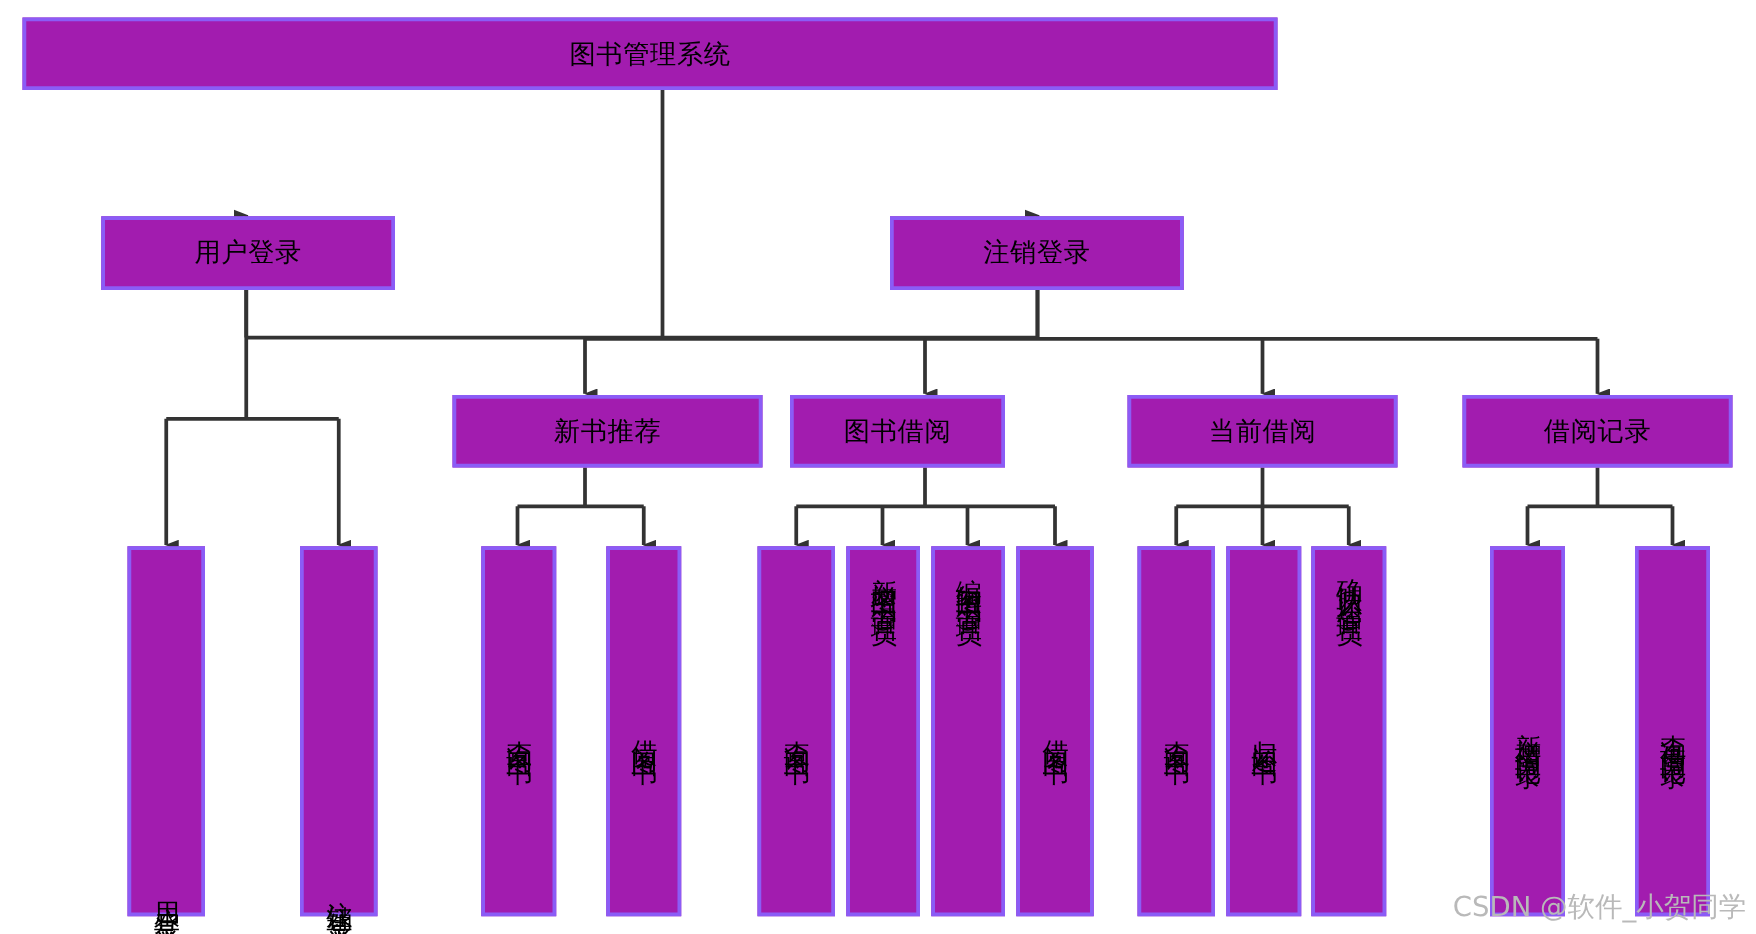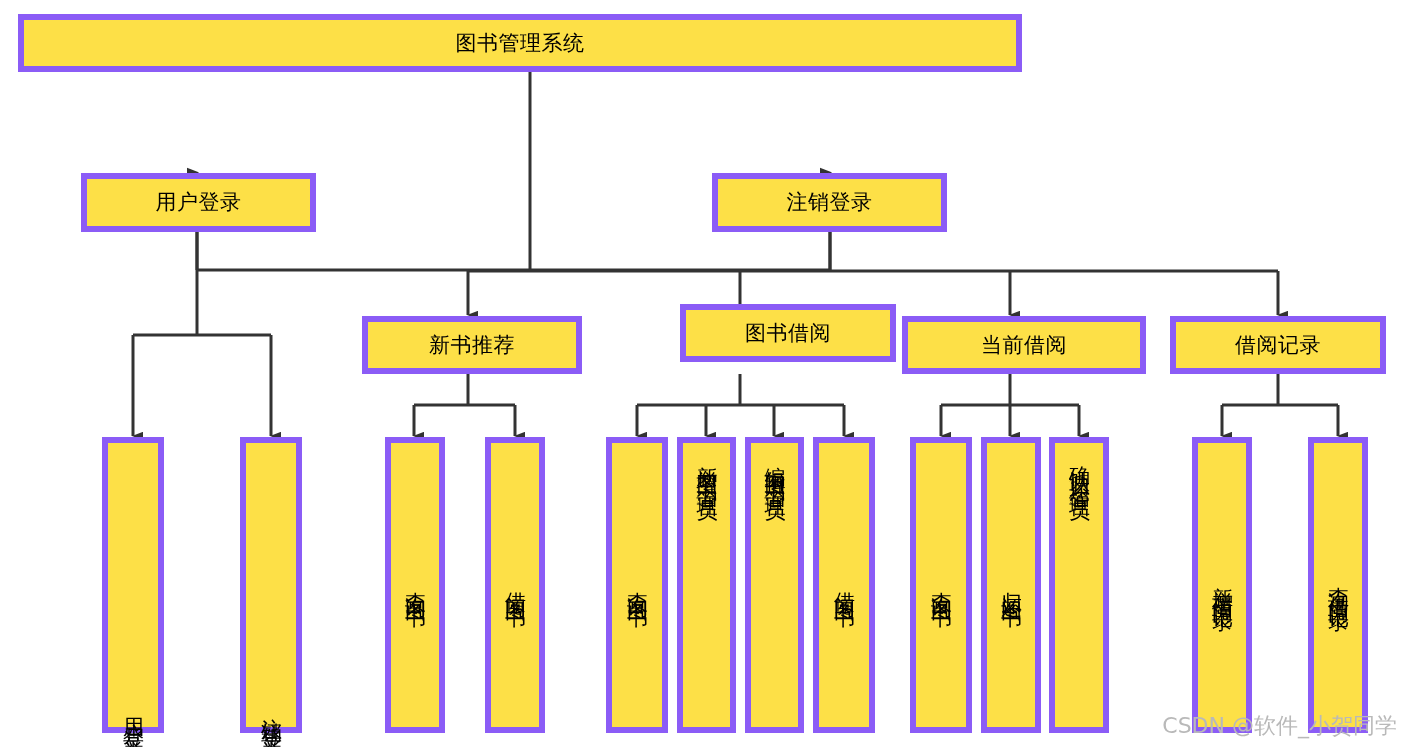--- a/index.html
+++ b/index.html
@@ -22,22 +22,22 @@
   svg#connectors {
     position: absolute;
     top: 0;
     left: 0;
     width: 1405px;
     height: 747px;
   }
   .node {
     position: absolute;
     box-sizing: border-box;
-    background: #fde047;
-    border: 6px solid #8b5cf6;
+    background: #a21caf;
+    border: 3px solid #8b5cf6;
     display: flex;
     align-items: center;
     justify-content: center;
     color: #000000;
     z-index: 2;
   }
   .node-label {
     display: block;
     line-height: 1.0;
   }
@@ -138,27 +138,27 @@
     <span class="node-label">图书管理系统</span>
   </div>
 
   <div class="node horiz" style="left:81px; top:173px; width:235px; height:59px;">
     <span class="node-label">用户登录</span>
   </div>
   <div class="node horiz" style="left:712px; top:173px; width:235px; height:59px;">
     <span class="node-label">注销登录</span>
   </div>
 
-  <div class="node horiz" style="left:362px; top:316px; width:220px; height:58px;">
+  <div class="node horiz" style="left:362px; top:316px; width:248px; height:58px;">
     <span class="node-label">新书推荐</span>
   </div>
-  <div class="node horiz" style="left:632px; top:304px; width:216px; height:58px;margin-left:48px;">
+  <div class="node horiz" style="left:632px; top:316px; width:172px; height:58px;">
     <span class="node-label">图书借阅</span>
   </div>
-  <div class="node horiz" style="left:902px; top:316px; width:244px; height:58px;text-align:right;">
+  <div class="node horiz" style="left:902px; top:316px; width:216px; height:58px;text-align:right;">
     <span class="node-label">当前借阅</span>
   </div>
   <div class="node horiz" style="left:1170px; top:316px; width:216px; height:58px;">
     <span class="node-label">借阅记录</span>
   </div>
 
   <div class="node vert align-bottom" style="left:102px; top:437px; width:62px; height:296px;">
     <span class="node-label">用户登录</span>
   </div>
   <div class="node vert align-bottom" style="left:240px; top:437px; width:62px; height:296px;">

